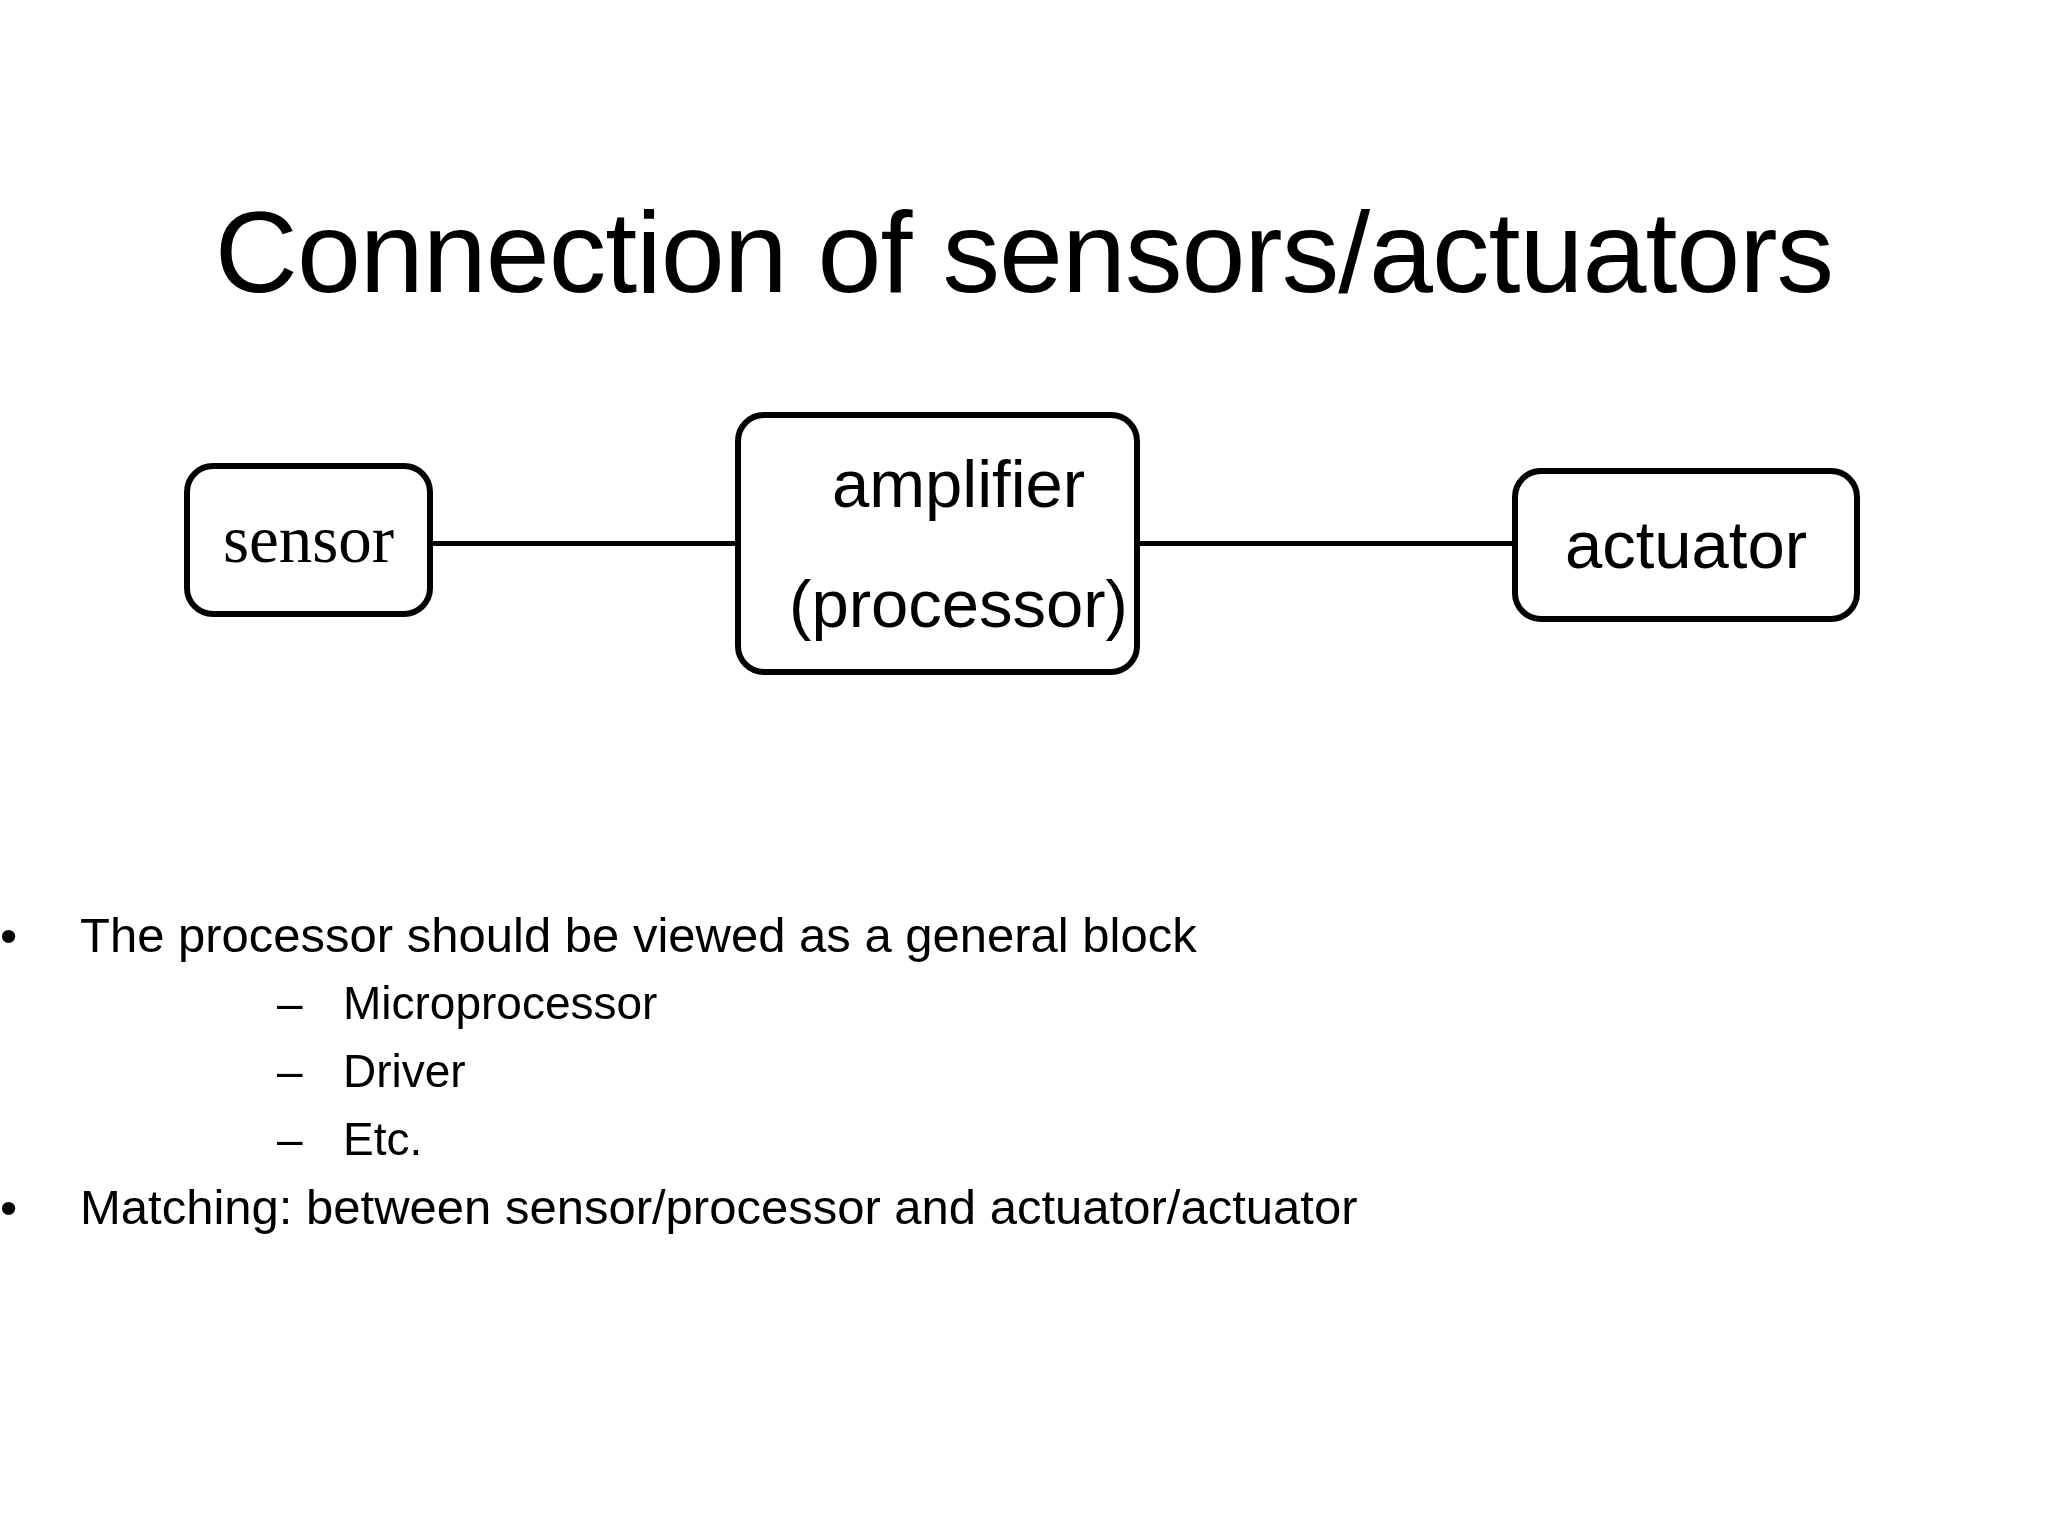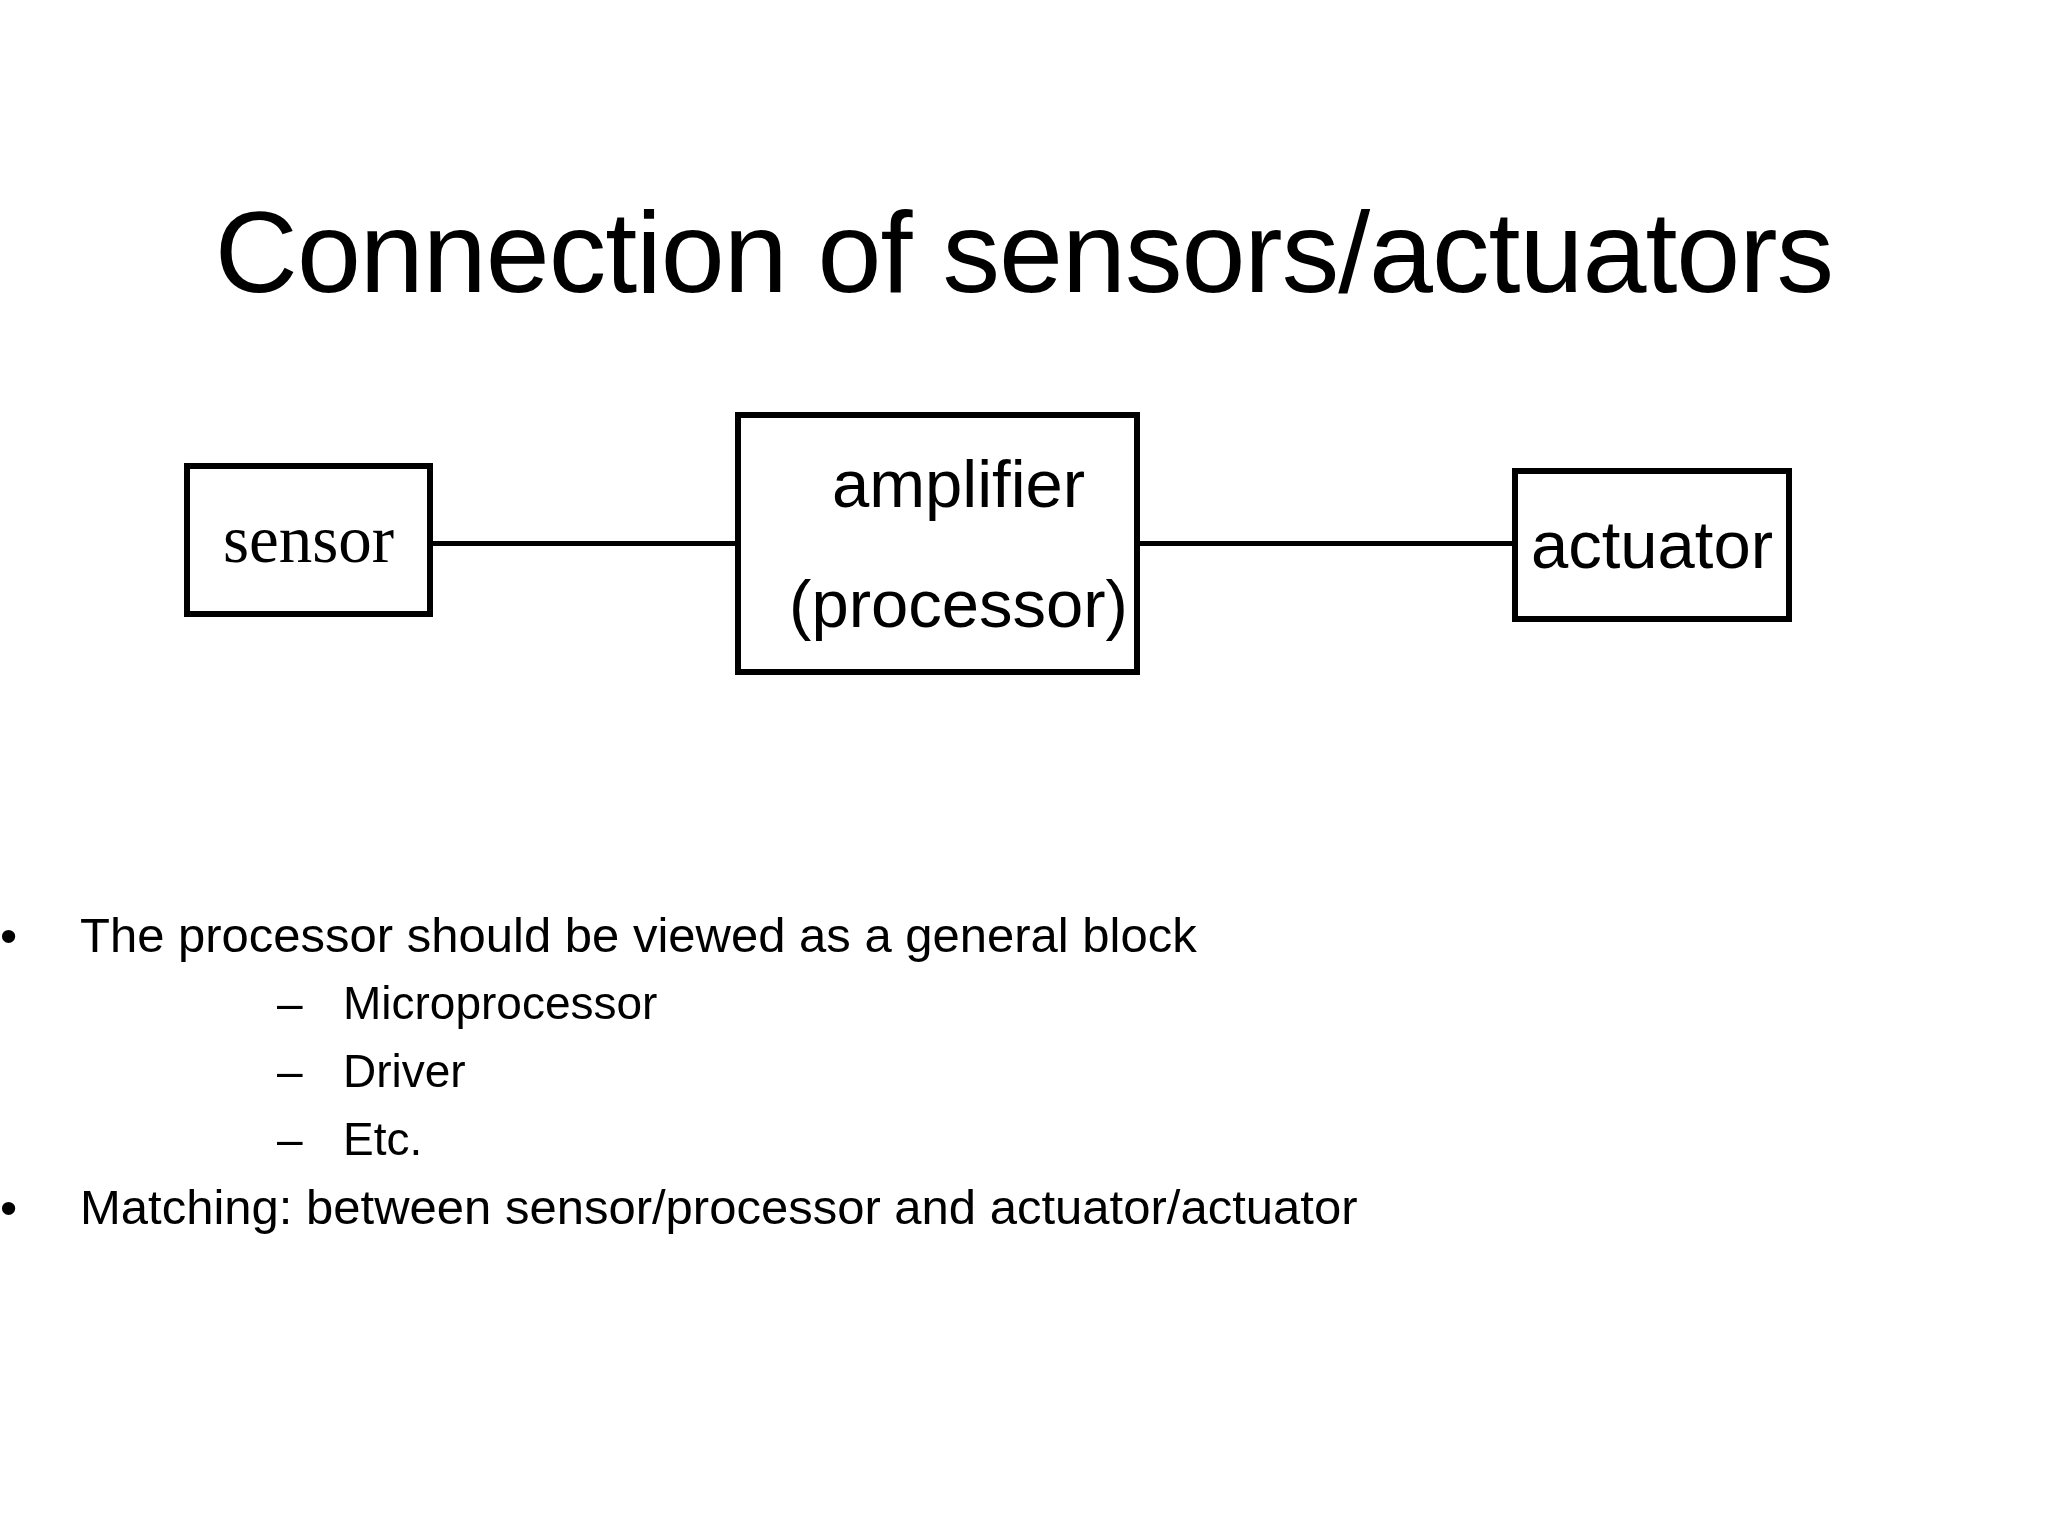--- a/index.html
+++ b/index.html
@@ -1,15 +1,15 @@
 <!DOCTYPE html>
 <html><head>
 <meta charset="utf-8">
 <style>
-  * { box-sizing: border-box; }
+  * { box-sizing: border-box; border-radius: 29px; }
   html, body { margin: 0; padding: 0; }
   body {
     width: 2048px; height: 1536px;
     background: #ffffff;
     color: #000000;
     font-family: "Liberation Sans", sans-serif;
     overflow: hidden;
     position: relative;
   }
   .slide { position: absolute; left: 0; top: 0; width: 2048px; height: 1536px; background: #ffffff; }
@@ -31,21 +31,21 @@
     background: #ffffff;
     display: flex;
     align-items: center;
     justify-content: center;
     font-size: 67px;
     line-height: 1.1;
   }
   .box-sensor   { left: 184px;  top: 463px; width: 249px; height: 154px; font-family: Liberation Serif, serif; }
   .box-amplifier{ left: 735px;  top: 412px; width: 405px; height: 263px; flex-direction: column; padding-left: 42px; }
   .box-amplifier .bline { display: block; line-height: 120px; white-space: nowrap; }
-  .box-actuator { left: 1512px; top: 468px; width: 280px; height: 154px; }
+  .box-actuator { left: 1512px; top: 468px; width: 348px; height: 154px; }
 
   .connector { position: absolute; top: 541px; height: 5px; background: #000000; }
   .connector-left  { left: 430px;  width: 308px; }
   .connector-right { left: 1138px; width: 377px; }
 
   .bullets { position: absolute; left: 0; top: 901px; width: 1950px; }
   .li { white-space: nowrap; }
   .l1 { font-size: 49px; line-height: 68px; }
   .l2 { font-size: 46px; line-height: 68px; padding-left: 277px; }
   .l1 > .marker { display: inline-block; width: 80px; }

